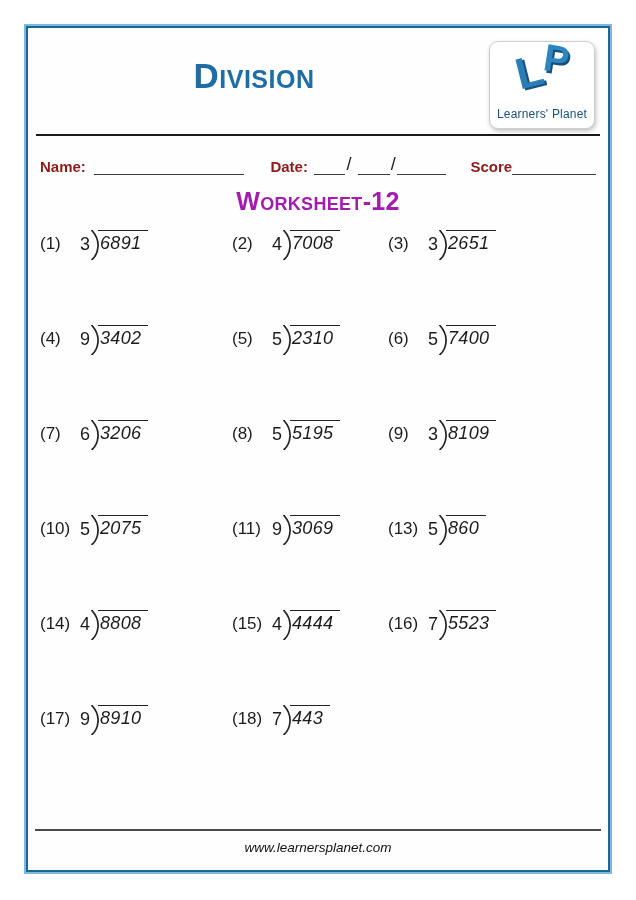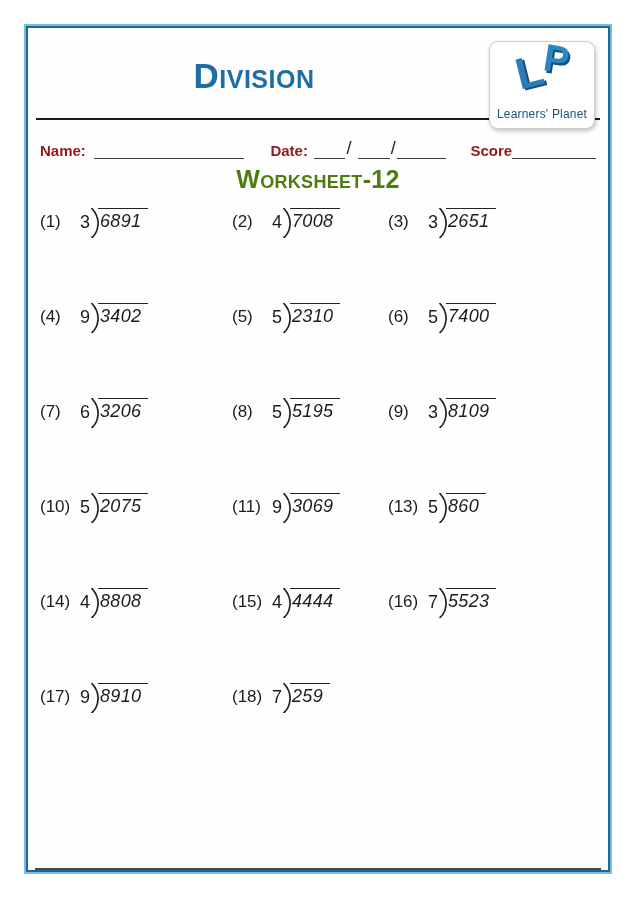--- a/index.html
+++ b/index.html
@@ -11,21 +11,21 @@
   }
   .page {
     position:absolute; left:26px; top:26px; width:584px; height:846px;
     box-sizing:border-box;
     border:2px solid #1a6694;
     box-shadow:0 0 0 2px #7db9dc;
     background:#fefefe;
     display:flex; flex-direction:column;
   }
   
-  .header { position:relative; height:90px; flex:none; }
+  .header { position:relative; height:106px; flex:none; }
   .page-title {
     position:absolute; top:28px; left:0; width:452px; text-align:center;
     font-size:35px; font-weight:bold; color:#1e6da6;
     font-variant:small-caps; letter-spacing:0.5px;
   }
   .logo-card {
     position:absolute; right:13px; top:13px; width:104px; height:86px;
     background:#ffffff; border:1px solid #cfcfcf; border-radius:9px;
     box-shadow:1px 2px 4px rgba(0,0,0,0.25);
   }
@@ -41,34 +41,34 @@
     text-shadow:2px 2px 0 #16517c;
   }
   .logo-text {
     position:absolute; bottom:7px; width:100%; text-align:center;
     font-size:12px; font-weight:normal; color:#1a5276; letter-spacing:0.2px;
   }
   .header-rule { border:0; border-top:2px solid #1a1a1a; margin:0 8px; flex:none; }
 
   
   .fields-row {
-    display:flex; align-items:flex-end; margin:18px 12px 0; flex:none;
+    display:flex; align-items:flex-end; margin:18px 12px 6px; flex:none;
     font-size:15px; font-weight:bold; color:#8e1a1a; white-space:nowrap;justify-content:flex-end;
   }
   .uline { display:inline-block; border-bottom:1.7px solid #3a3a3a; height:14px; }
   .name-line { width:158px; margin-left:8px; }
   .date-label { margin-left:26px; }
   .date-line-sm { width:33px; margin-left:6px; }
   .date-slash { color:#222; font-weight:normal; font-size:18px; margin:0 1px; }
   .date-line-lg { width:52px; }
   .score-label { margin-left:24px; }
   .score-line { width:88px; }
 
   .worksheet-title {
-    text-align:center; font-size:25px; font-weight:bold; color:#4d7c0f;
+    text-align:center; font-size:25px; font-weight:bold; color:#a21caf;
     font-variant:small-caps; letter-spacing:0.3px; margin-top:6px; flex:none;
   }
   .directions { margin:18px 12px 0; font-size:14.5px; color:#141414; flex:none; }
 
   
   .problems-grid {
     display:grid; grid-template-columns:192px 156px 1fr;
     grid-auto-rows:95px; padding:14px 0 0 12px; flex:none;
   }
   .problem { display:flex; align-items:flex-start; font-size:18px; color:#1c1c1c; }
@@ -269,21 +269,22 @@
     </svg>
     <span class="pdividend">8910</span>
   </div>
 
   <div class="problem">
     <span class="pnum">(18)</span>
     <span class="pdivisor">7</span>
     <svg class="pbracket" width="10" height="30" viewBox="0 0 10 30">
       <path d="M1.5 0 C7 6 8.5 12 8 17 C7.5 22 5.5 27 1.5 30" fill="none" stroke="#222222" stroke-width="1.7"></path>
     </svg>
-    <span class="pdividend">259</span>
+    <span class="pdividend">443</span>
   </div>
 </div>
 
   <div class="flex-spacer"></div>
 
   <hr class="footer-rule">
+  <div class="footer-url">www.learnersplanet.com</div>
 
 </div>
 
 </body></html>

